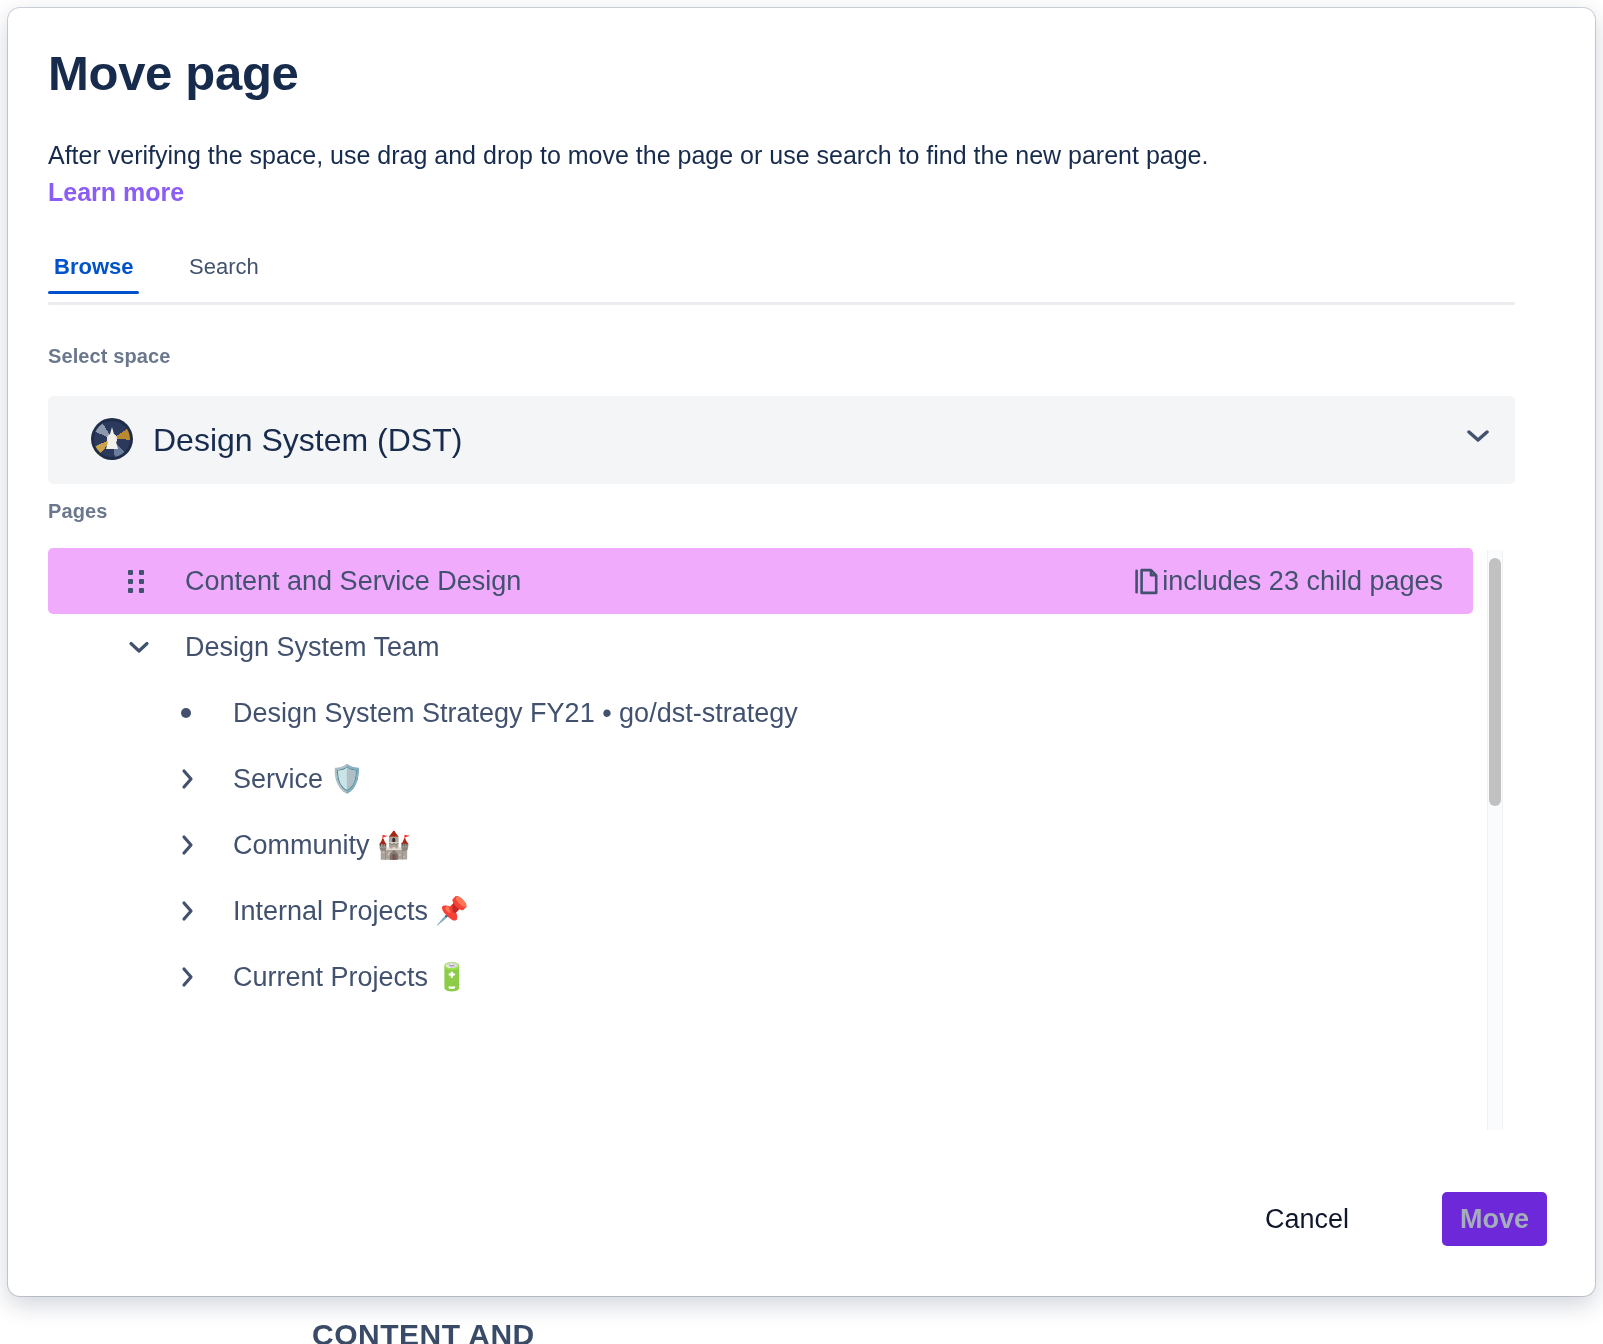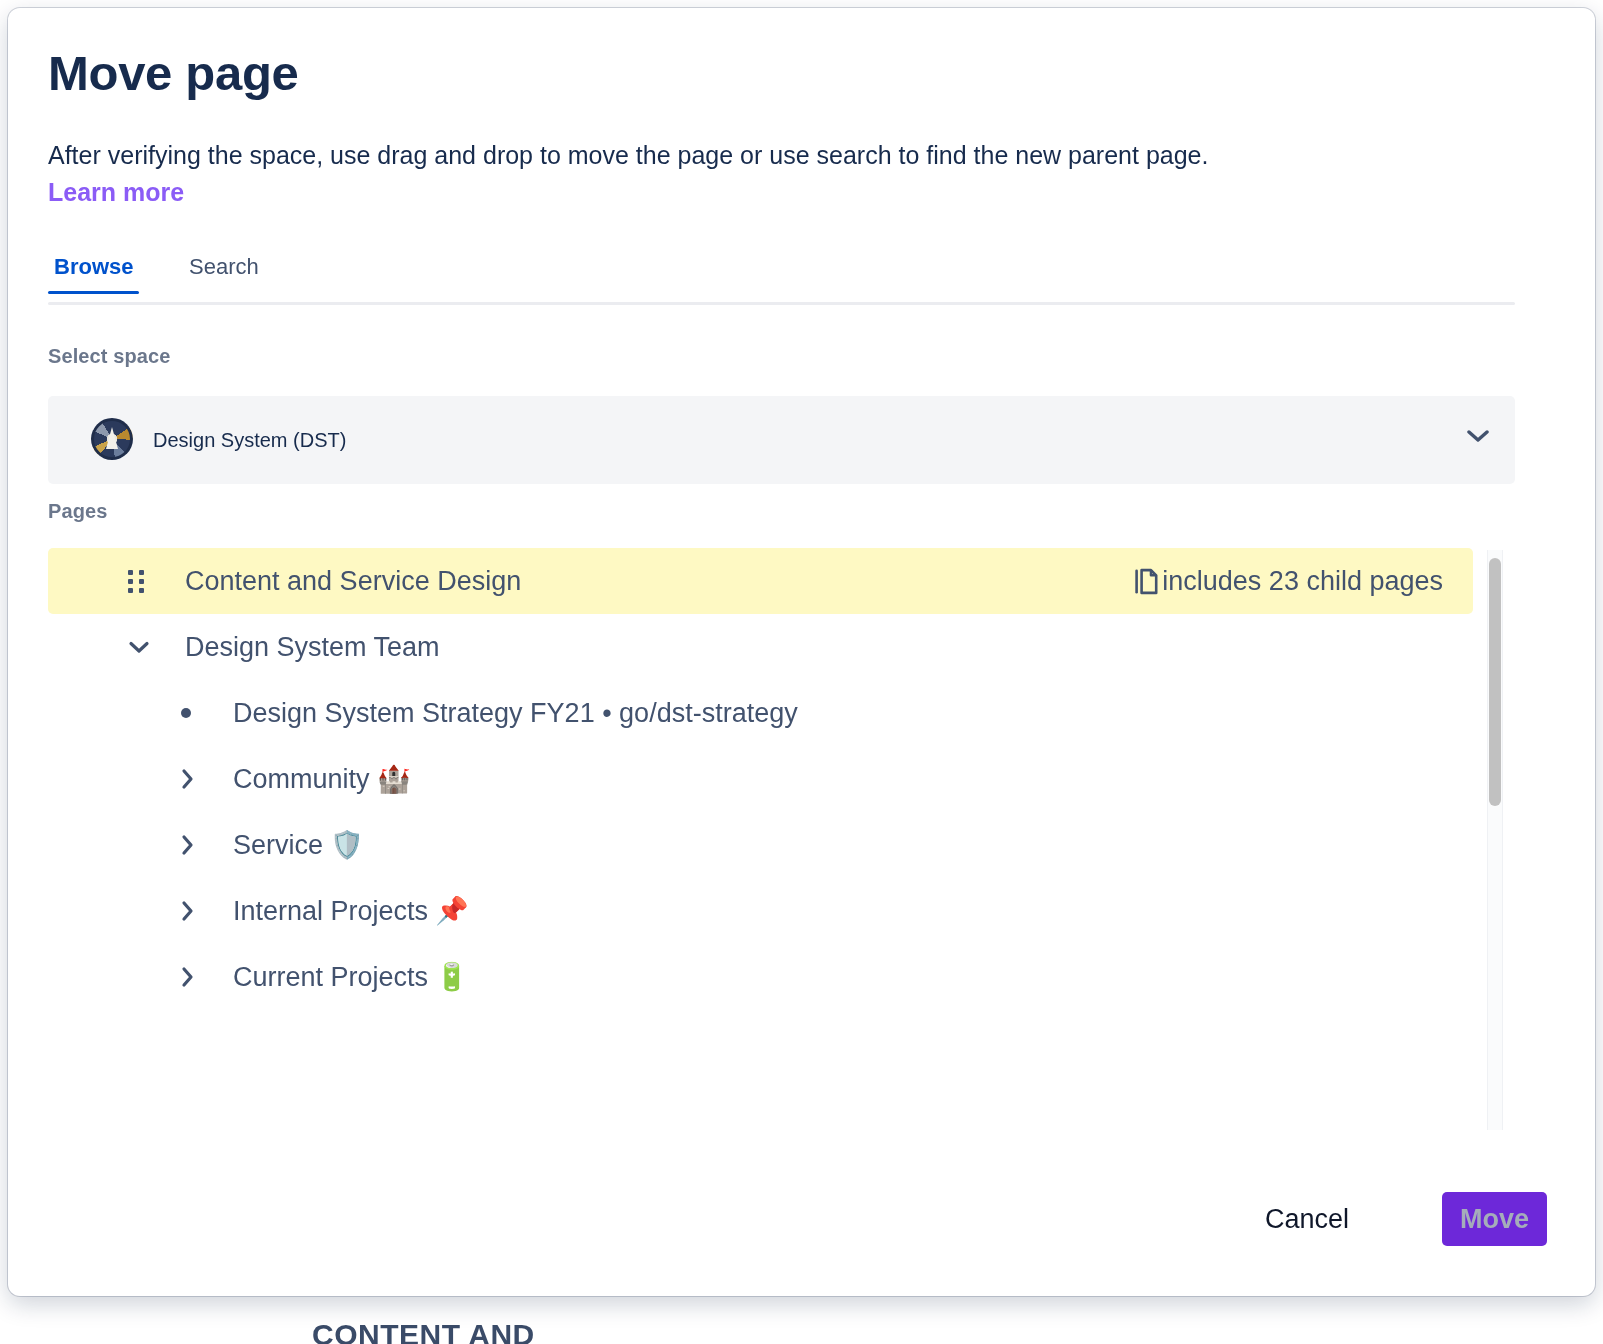--- a/index.html
+++ b/index.html
@@ -175,21 +175,21 @@
     border-left: 6px solid transparent;
     border-right: 6px solid transparent;
     border-bottom: 22px solid #f2f0ea;
   }
   .space-name {
     position: absolute;
     left: 105px;
     top: 0;
     height: 88px;
     line-height: 88px;
-    font-size: 20px;
+    font-size: 32px;
     color: #172B4D;
   }
   .chevron-down {
     position: absolute;
     right: 26px;
     top: 34px;
     width: 22px;
     height: 12px;
   }
   .chevron-down svg { display: block; }
@@ -213,21 +213,21 @@
   .tree-row {
     position: relative;
     height: 66px;
     display: flex;
     align-items: center;
     border-radius: 5px;
     cursor: pointer;
     box-sizing: border-box;
   }
   .tree-row.selected {
-    background: #fef9c3;
+    background: #f0abfc;
   }
   .tree-row .handle {
     position: absolute;
     left: 78px;
     top: 50%;
     transform: translateY(-50%);
     width: 20px;
     height: 30px;
   }
   .tree-row .caret {
@@ -410,30 +410,30 @@
           <span class="bullet-dot"></span>
           <span class="row-label">Design System Strategy FY21 • go/dst-strategy</span>
         </div>
 
         <div class="tree-row depth-1">
           <span class="caret">
             <svg viewBox="0 0 14 22" width="14" height="22" aria-hidden="true">
               <path d="M4 3 L11 11 L4 19" fill="none" stroke="#42526E" stroke-width="3.2" stroke-linecap="round" stroke-linejoin="round"></path>
             </svg>
           </span>
-          <span class="row-label">Community 🏰</span>
+          <span class="row-label">Service 🛡️</span>
         </div>
 
         <div class="tree-row depth-1">
           <span class="caret">
             <svg viewBox="0 0 14 22" width="14" height="22" aria-hidden="true">
               <path d="M4 3 L11 11 L4 19" fill="none" stroke="#42526E" stroke-width="3.2" stroke-linecap="round" stroke-linejoin="round"></path>
             </svg>
           </span>
-          <span class="row-label">Service 🛡️</span>
+          <span class="row-label">Community 🏰</span>
         </div>
 
         <div class="tree-row depth-1">
           <span class="caret">
             <svg viewBox="0 0 14 22" width="14" height="22" aria-hidden="true">
               <path d="M4 3 L11 11 L4 19" fill="none" stroke="#42526E" stroke-width="3.2" stroke-linecap="round" stroke-linejoin="round"></path>
             </svg>
           </span>
           <span class="row-label">Internal Projects 📌</span>
         </div>

